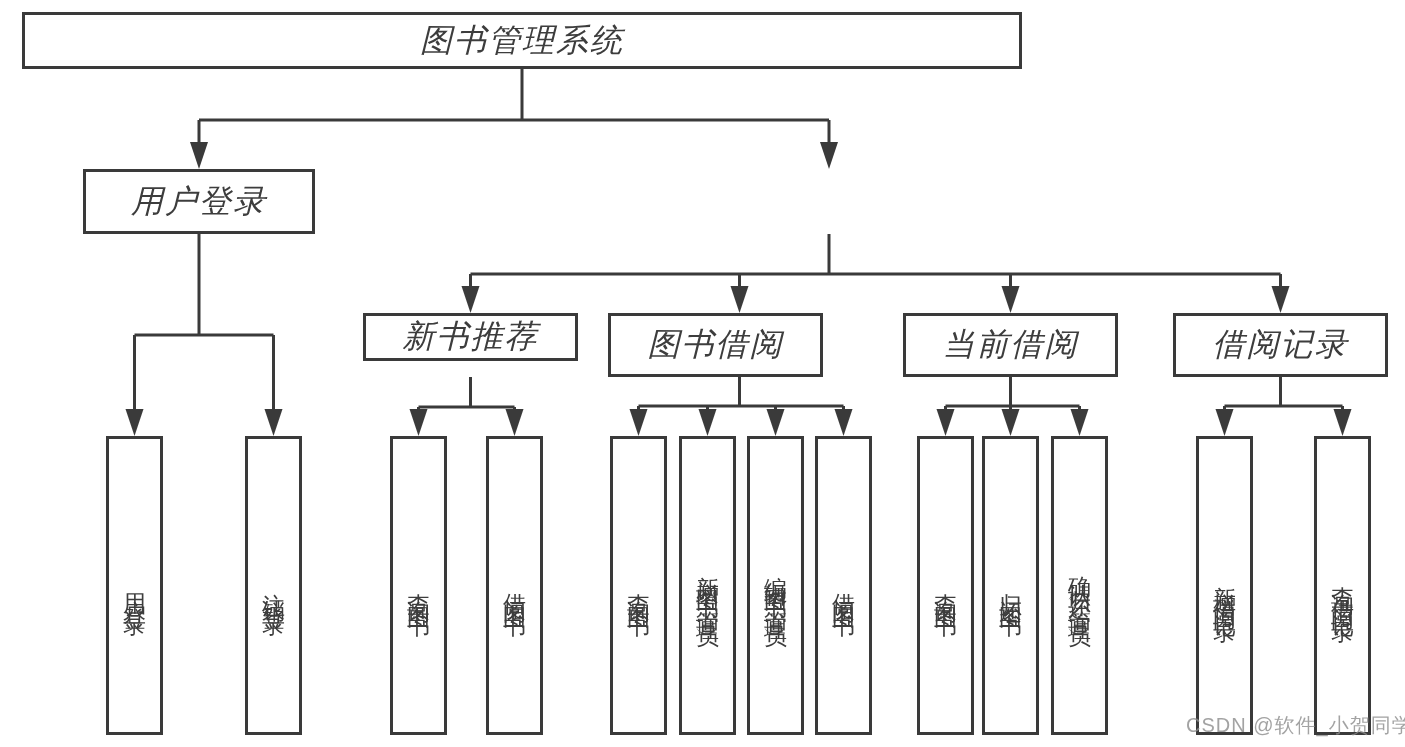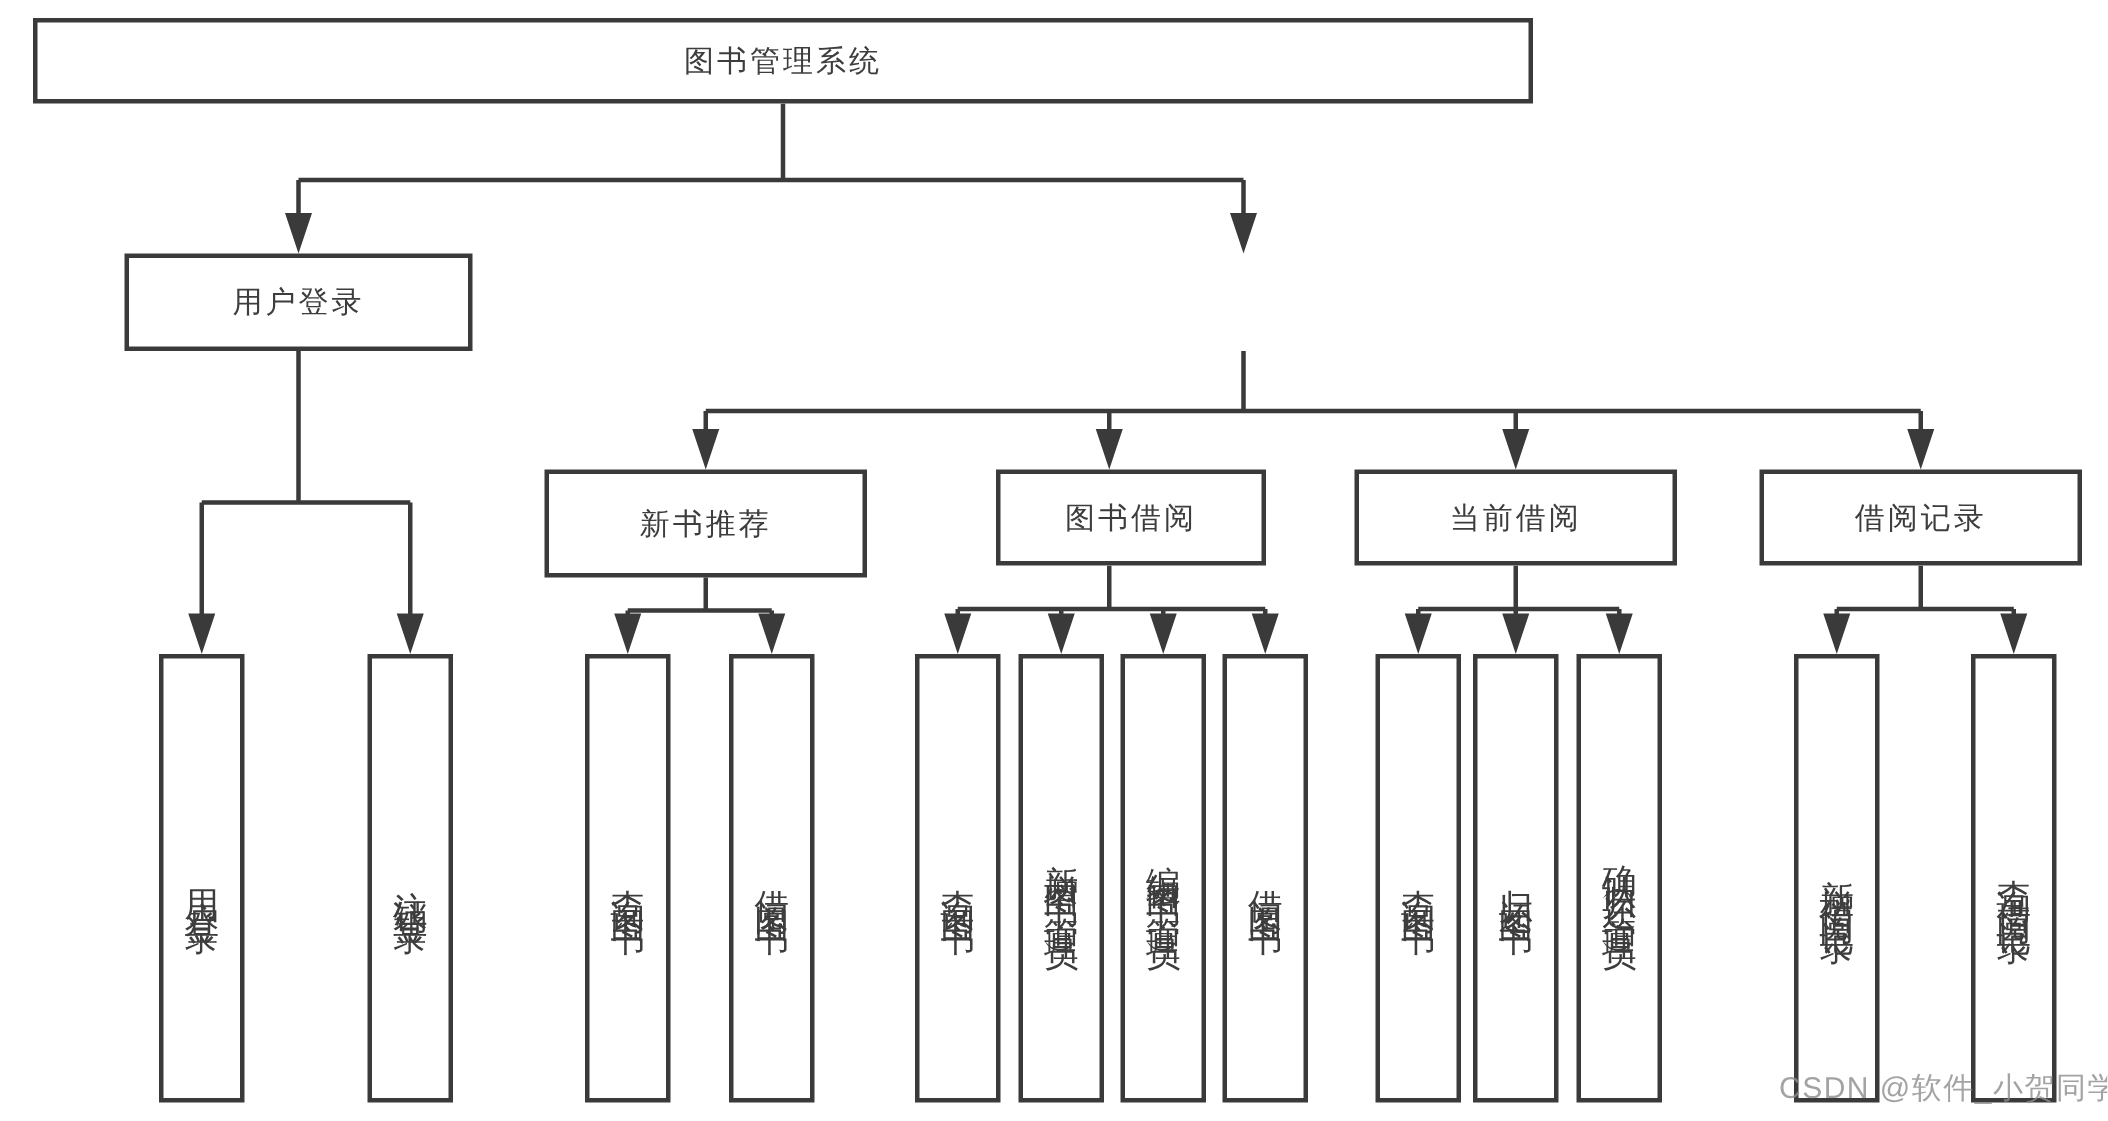--- a/index.html
+++ b/index.html
@@ -7,21 +7,21 @@
     position:relative;width:1405px;height:747px;background:#ffffff;
     font-family:"Liberation Sans","DejaVu Sans",sans-serif;
     color:#3d3d3d;overflow:hidden;
   }
   .connector-layer{position:absolute;left:0;top:0;z-index:0;}
   .box{
     position:absolute;box-sizing:border-box;border:3px solid #3a3a3a;
     background:#ffffff;display:flex;align-items:center;justify-content:center;
     z-index:1;
   }
-  .hlabel{font-size:20px;letter-spacing:2px;white-space:nowrap;}
+  .hlabel{font-size:32px;letter-spacing:2px;white-space:nowrap;font-style:italic;}
   .vbox .vlabel{
     writing-mode:vertical-rl;text-orientation:mixed;
     font-size:23px;letter-spacing:7px;line-height:1;margin-bottom:-7px;
     white-space:nowrap;
   }
   .watermark{
     position:absolute;left:1186px;top:712px;z-index:5;
     font-size:20px;letter-spacing:1px;color:rgba(140,140,140,0.8);
     white-space:nowrap;
   }
@@ -65,24 +65,24 @@
   </svg>
 
   <div class="box" style="left:22px;top:12px;width:1000px;height:57px;">
     <span class="hlabel">图书管理系统</span>
   </div>
 
   <div class="box" style="left:83px;top:169px;width:232px;height:65px;">
     <span class="hlabel">用户登录</span>
   </div>
 
-  <div class="box" style="left:363px;top:313px;width:215px;height:72px;">
+  <div class="box" style="left:363px;top:313px;width:215px;height:48px;">
     <span class="hlabel">新书推荐</span>
   </div>
-  <div class="box" style="left:664px;top:313px;width:180px;height:64px;">
+  <div class="box" style="left:608px;top:313px;width:215px;height:64px;">
     <span class="hlabel">图书借阅</span>
   </div>
   <div class="box" style="left:1173px;top:313px;width:215px;height:64px;">
     <span class="hlabel">借阅记录</span>
   </div>
   <div class="box" style="left:903px;top:313px;width:215px;height:64px;">
     <span class="hlabel">当前借阅</span>
   </div>
 
   <div class="box vbox" style="left:106px;top:436px;width:57px;height:299px;">

